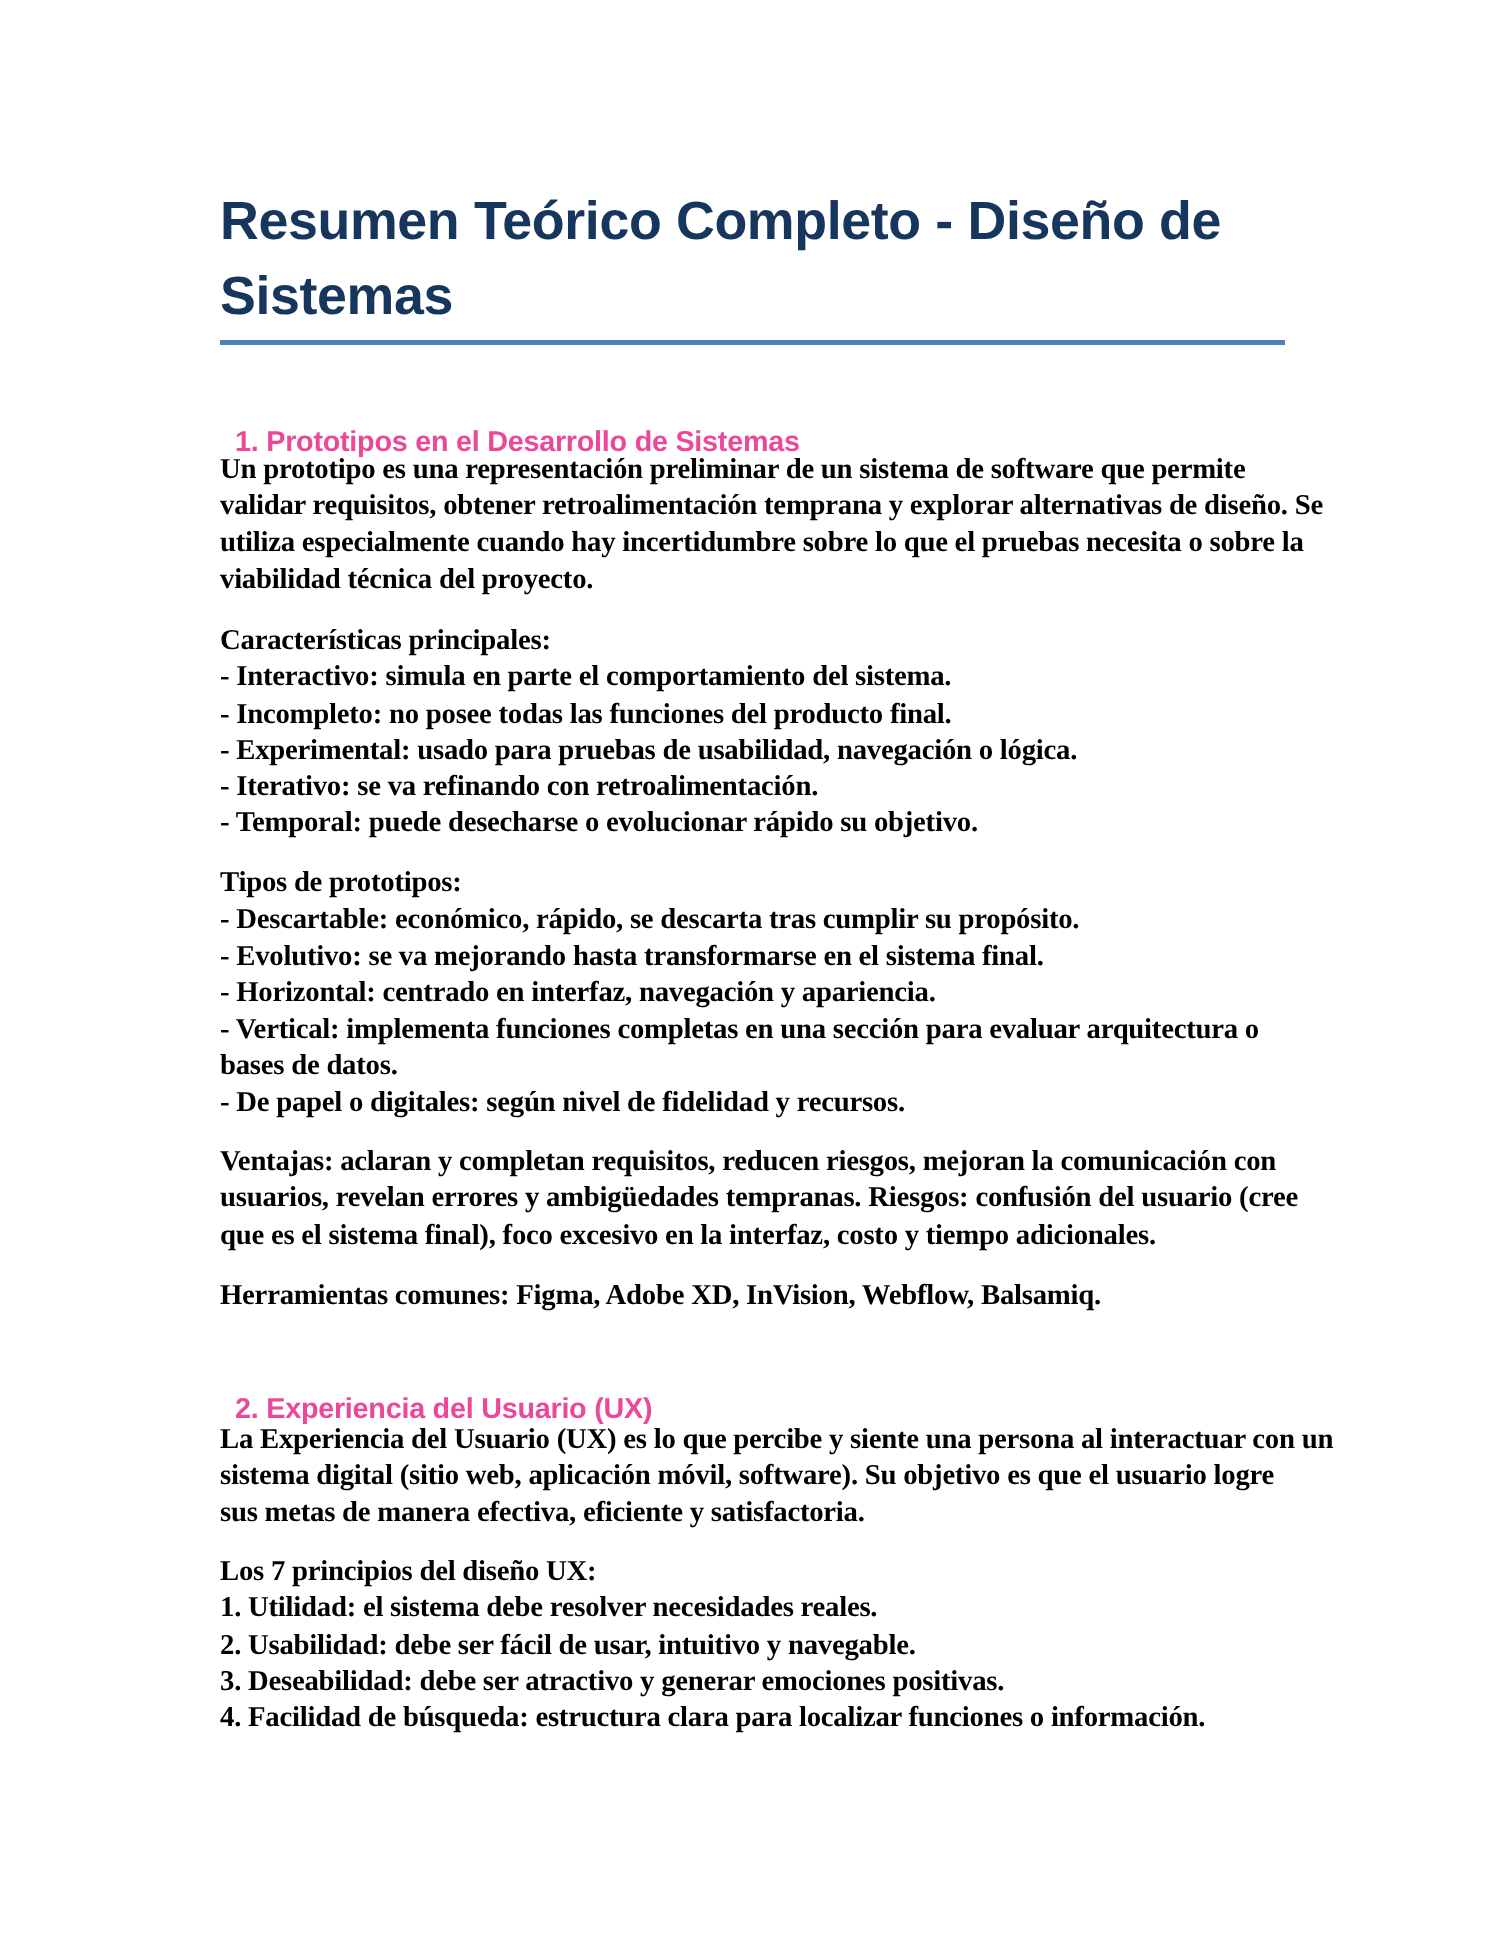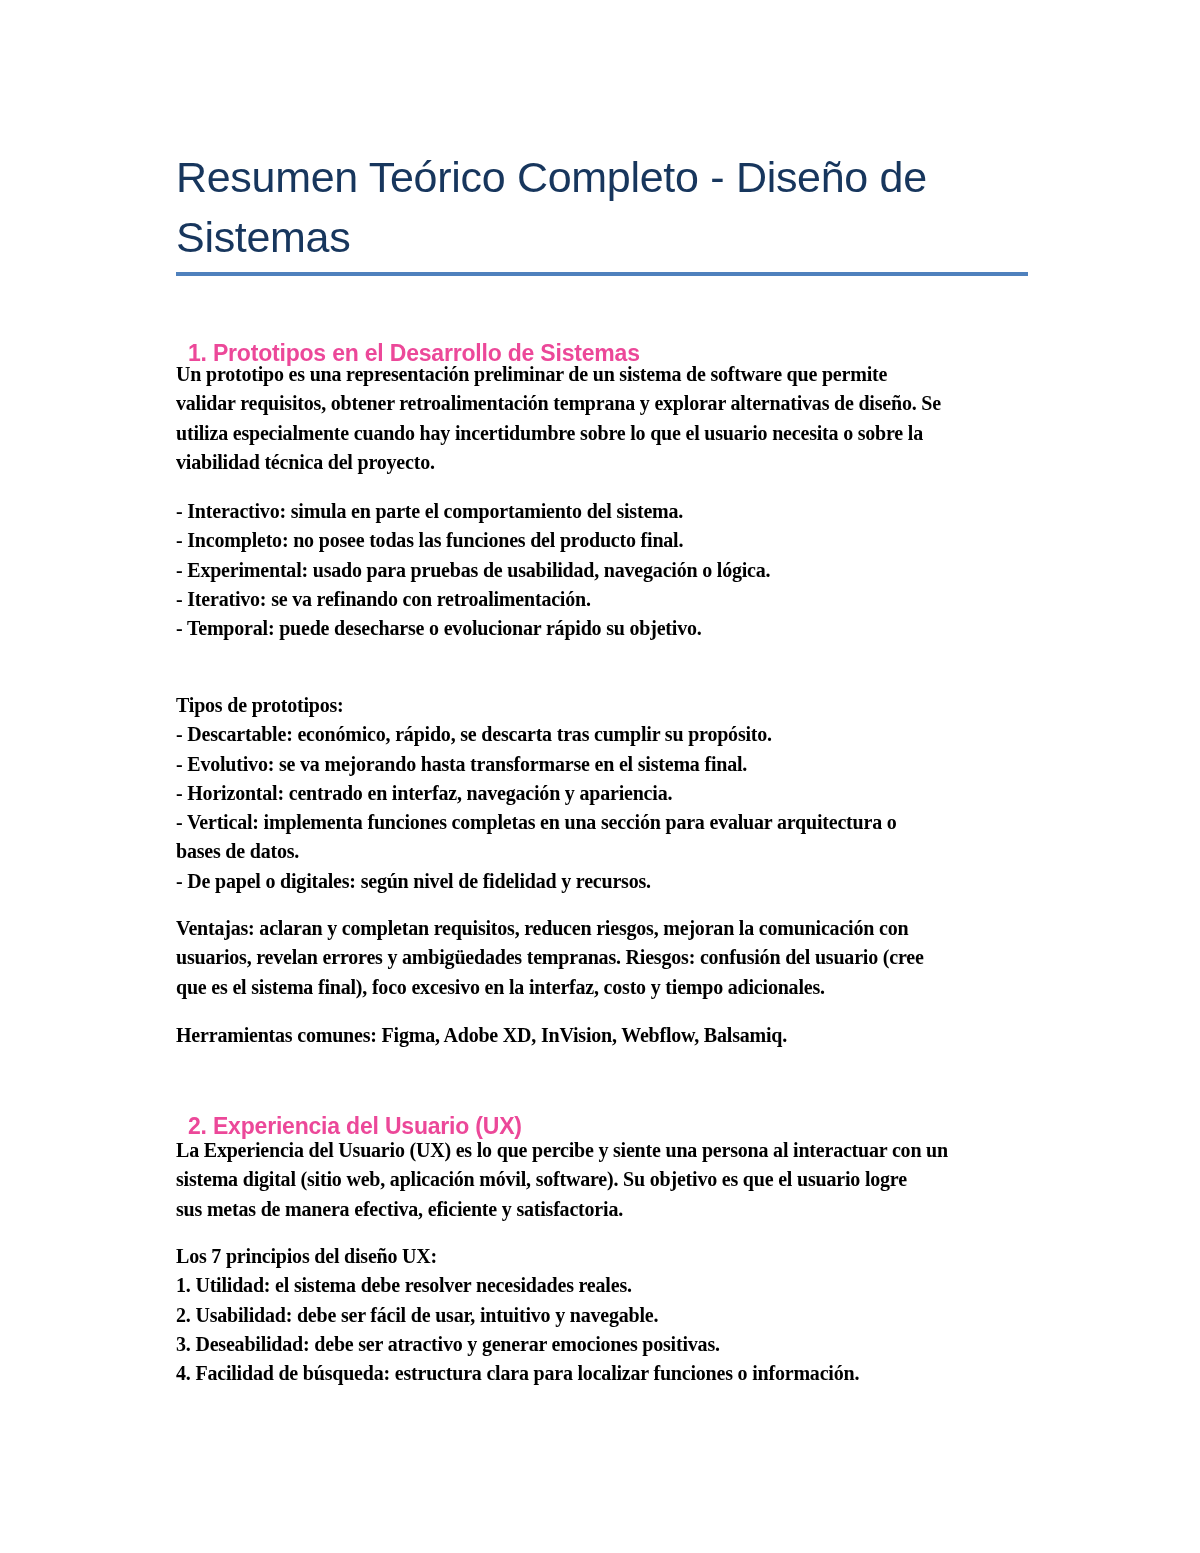--- a/index.html
+++ b/index.html
@@ -23,21 +23,21 @@
     }
     .doc-title {
       position: absolute;
       left: 0;
       top: 147px;
       width: 852px;
       font-family: "Liberation Sans", "DejaVu Sans", sans-serif;
       font-size: 43px;
       line-height: 60px;
       color: #17365d;
-      font-weight: normal;
+      font-weight: bold;
       margin: 0;
       letter-spacing: -0.3px;
     }
     .title-rule {
       position: absolute;
       left: 0;
       top: 272px;
       width: 852px;
       height: 4px;
       background: #4f81bd;
@@ -51,21 +51,21 @@
       color: #ec4899;
       margin: 12px;
       line-height: 30px;
       letter-spacing: -0.2px;
     }
     .para {
       position: absolute;
       left: 0;
       width: 852px;
       margin: 0;
-      font-size: 20px;
+      font-size: 23px;
       line-height: 29.3px;
       font-weight: bold;
       letter-spacing: -0.2px;
     }
     .para .line { display: block; white-space: nowrap; }
   </style>
 </head>
 <body>
 
 <div class="page">
@@ -74,25 +74,26 @@
     <span style="display:block">Resumen Teórico Completo - Diseño de</span>
     <span style="display:block">Sistemas</span>
   </h1>
   <div class="title-rule"></div>
 
   <h2 class="section-heading" style="top:326px">1. Prototipos en el Desarrollo de Sistemas</h2>
 
   <p class="para" style="top:360px">
     <span class="line">Un prototipo es una representación preliminar de un sistema de software que permite</span>
     <span class="line">validar requisitos, obtener retroalimentación temprana y explorar alternativas de diseño. Se</span>
-    <span class="line">utiliza especialmente cuando hay incertidumbre sobre lo que el usuario necesita o sobre la</span>
+    <span class="line">utiliza especialmente cuando hay incertidumbre sobre lo que el pruebas necesita o sobre la</span>
     <span class="line">viabilidad técnica del proyecto.</span>
   </p>
 
   <p class="para" style="top:497px">
+    <span class="line">Características principales:</span>
     <span class="line">- Interactivo: simula en parte el comportamiento del sistema.</span>
     <span class="line">- Incompleto: no posee todas las funciones del producto final.</span>
     <span class="line">- Experimental: usado para pruebas de usabilidad, navegación o lógica.</span>
     <span class="line">- Iterativo: se va refinando con retroalimentación.</span>
     <span class="line">- Temporal: puede desecharse o evolucionar rápido su objetivo.</span>
   </p>
 
   <p class="para" style="top:691px">
     <span class="line">Tipos de prototipos:</span>
     <span class="line">- Descartable: económico, rápido, se descarta tras cumplir su propósito.</span>

